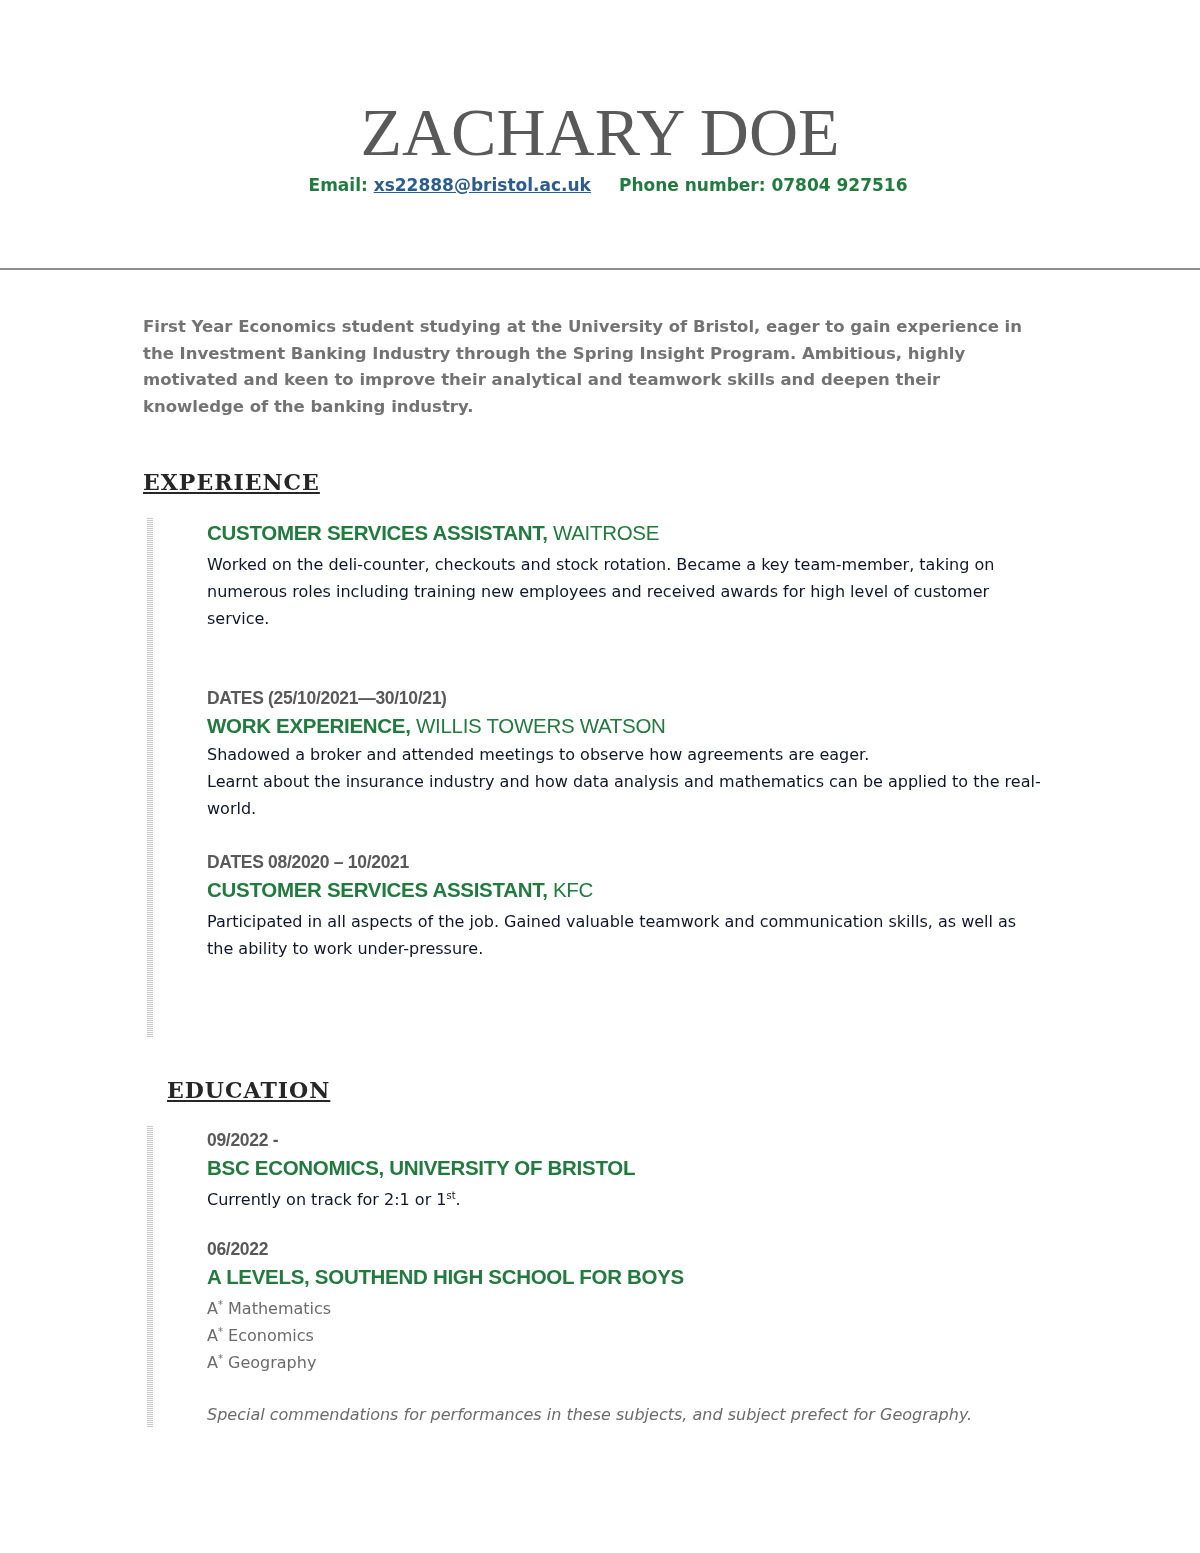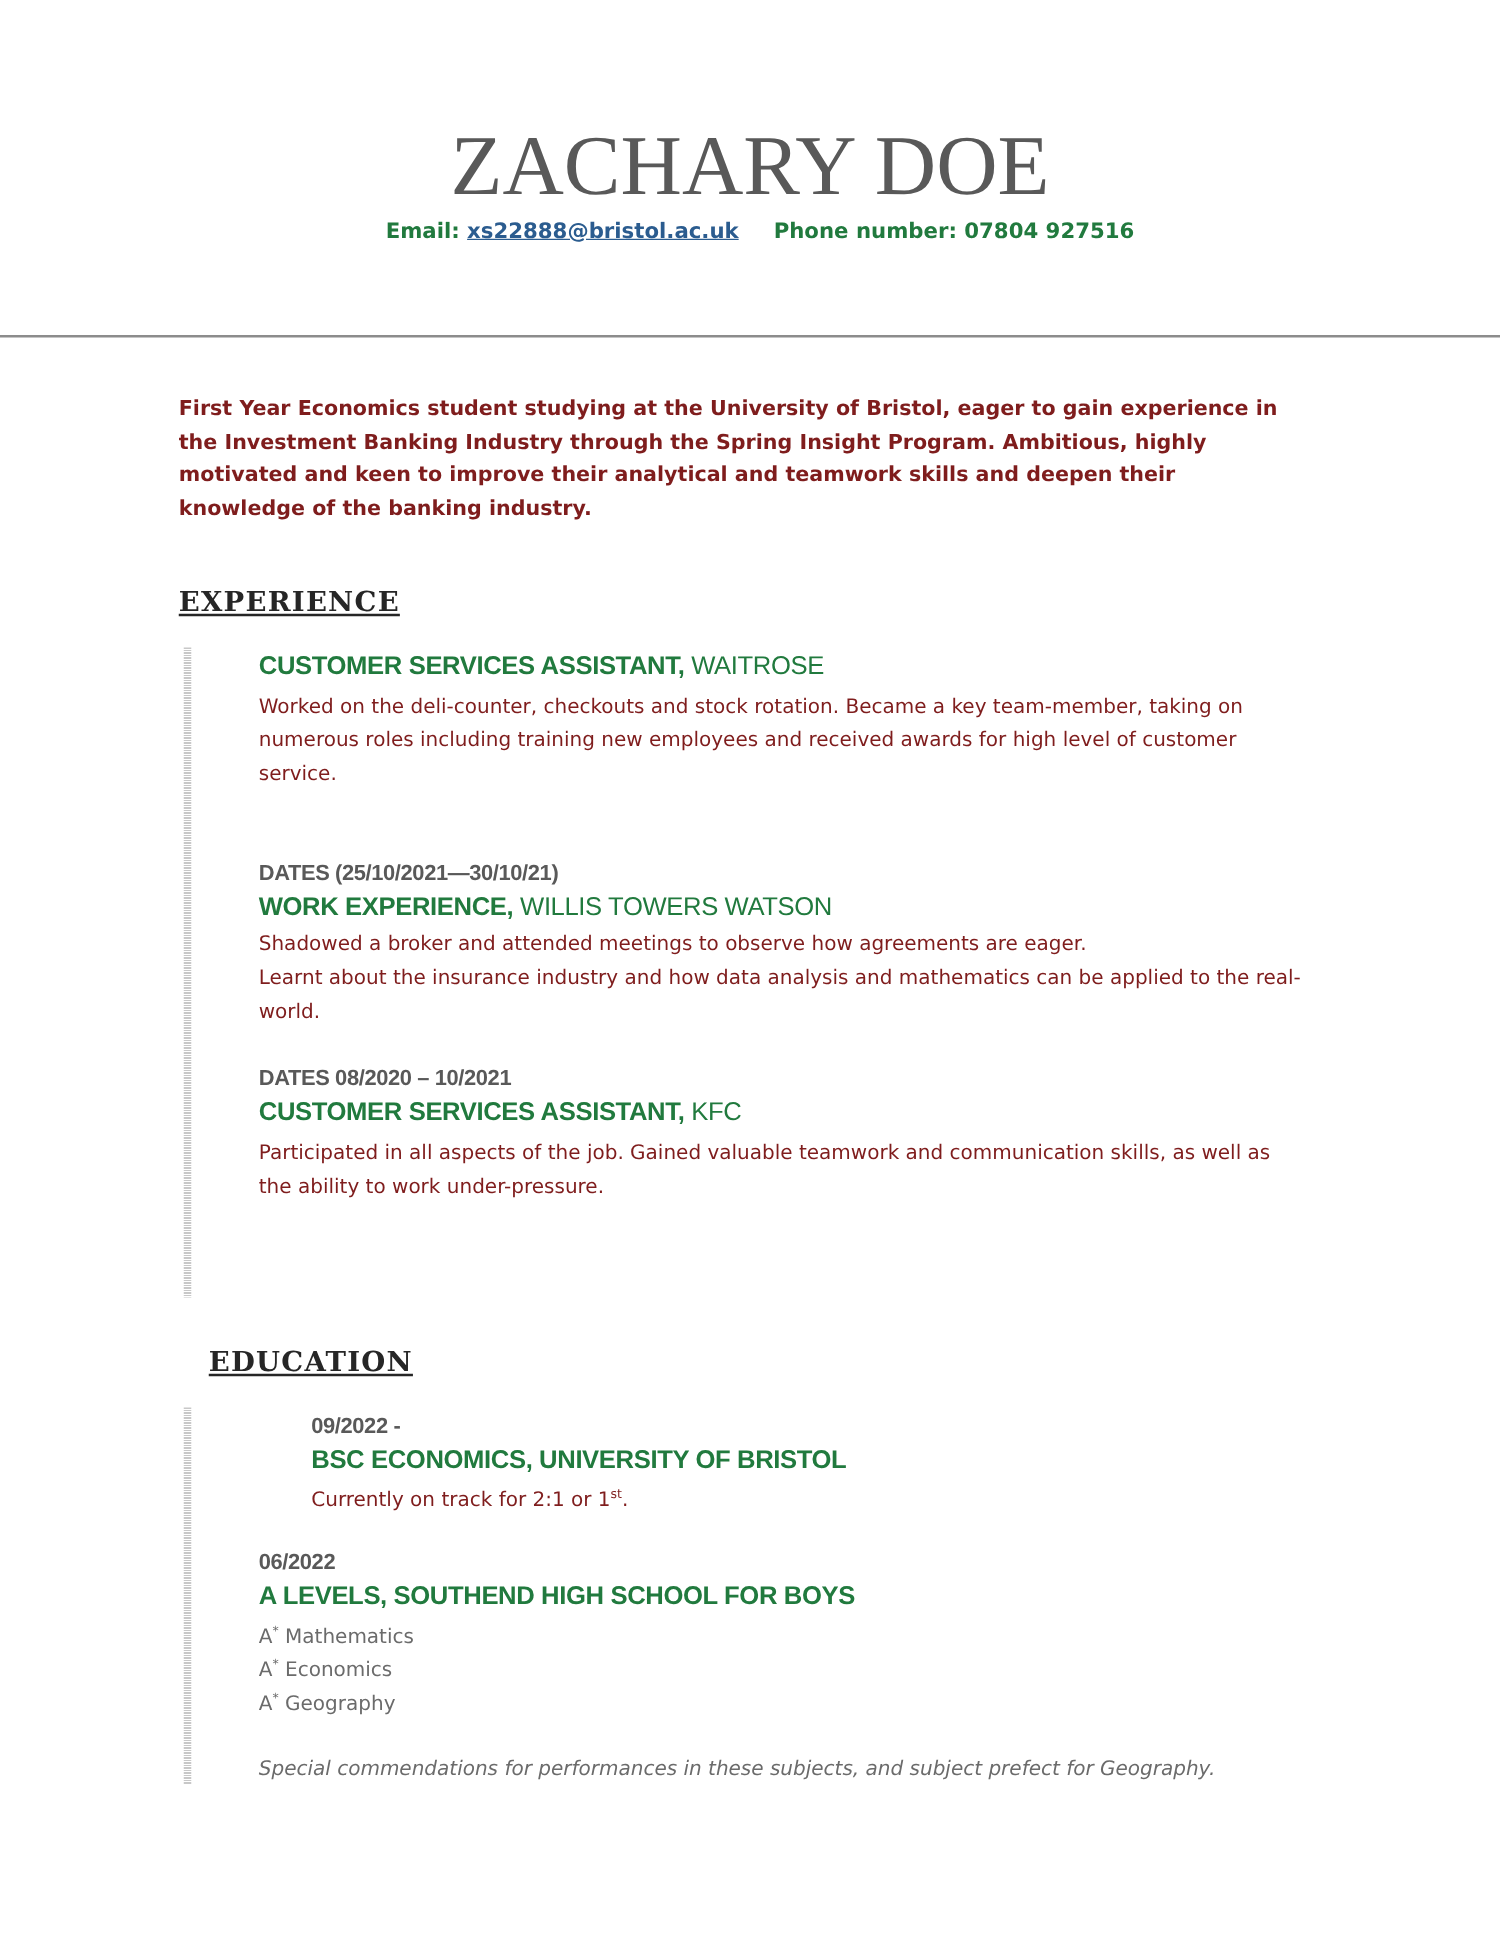--- a/index.html
+++ b/index.html
@@ -55,21 +55,21 @@
       background: #8c8c8c;
     }
     .summary {
       position: absolute;
       left: 143px;
       top: 314px;
       width: 900px;
       font-family: "DejaVu Sans", sans-serif;
       font-size: 16.5px;
       font-weight: bold;
-      color: #7f1d1d;
+      color: #737373;
       line-height: 26.5px;
     }
     .section-title {
       position: absolute;
       left: 143px;
       font-family: "DejaVu Serif", serif;
       font-weight: bold;
       font-size: 22px;
       letter-spacing: 1px;
       color: #262626;
@@ -98,21 +98,21 @@
       font-family: "Liberation Sans", sans-serif;
       font-size: 20.5px;
       color: #217a3e;
       line-height: 30px;
       letter-spacing: -0.3px;
     }
     .entry .title .role { font-weight: bold; }
     .entry .desc {
       font-family: "DejaVu Sans", sans-serif;
       font-size: 16px;
-      color: #7f1d1d;
+      color: #0f172a;
       line-height: 27px;
       margin-top: 3px;
     }
     .entry .desc p { margin: 0; }
     .entry .grades { margin-top: 3px; }
     .entry .grade {
       font-family: "DejaVu Sans", sans-serif;
       font-size: 16px;
       color: #6b6b6b;
       line-height: 27px;
@@ -165,21 +165,21 @@
     <div class="dates">DATES 08/2020 – 10/2021</div>
     <div class="title"><span class="role">CUSTOMER SERVICES ASSISTANT,</span><span> KFC</span></div>
     <div class="desc">
       <p>Participated in all aspects of the job. Gained valuable teamwork and communication skills, as well as the ability to work under-pressure.</p>
     </div>
   </div>
 
   <div class="section-title" style="top:1077px;margin-left:24px;">EDUCATION</div>
   <div class="vbar" style="top:1126px; height:302px;"></div>
 
-  <div class="entry" style="top:1127px;margin-left:42px;">
+  <div class="entry" style="top:1127px;">
     <div class="dates">09/2022 -</div>
     <div class="title"><span class="role">BSC ECONOMICS, UNIVERSITY OF BRISTOL</span></div>
     <div class="desc">
       <p><span>Currently on track for 2:1 or 1</span><sup>st</sup><span>.</span></p>
     </div>
   </div>
 
   <div class="entry" style="top:1236px;">
     <div class="dates">06/2022</div>
     <div class="title"><span class="role">A LEVELS, SOUTHEND HIGH SCHOOL FOR BOYS</span></div>

